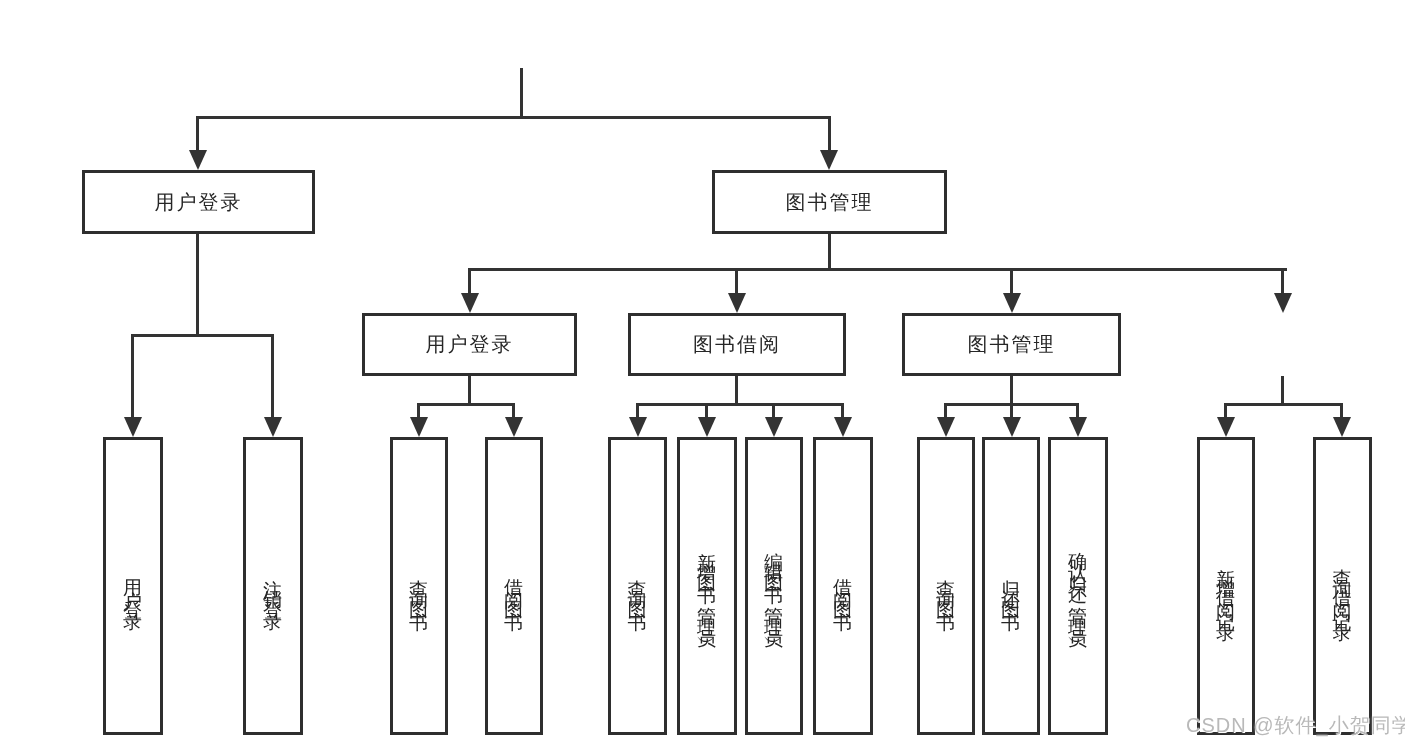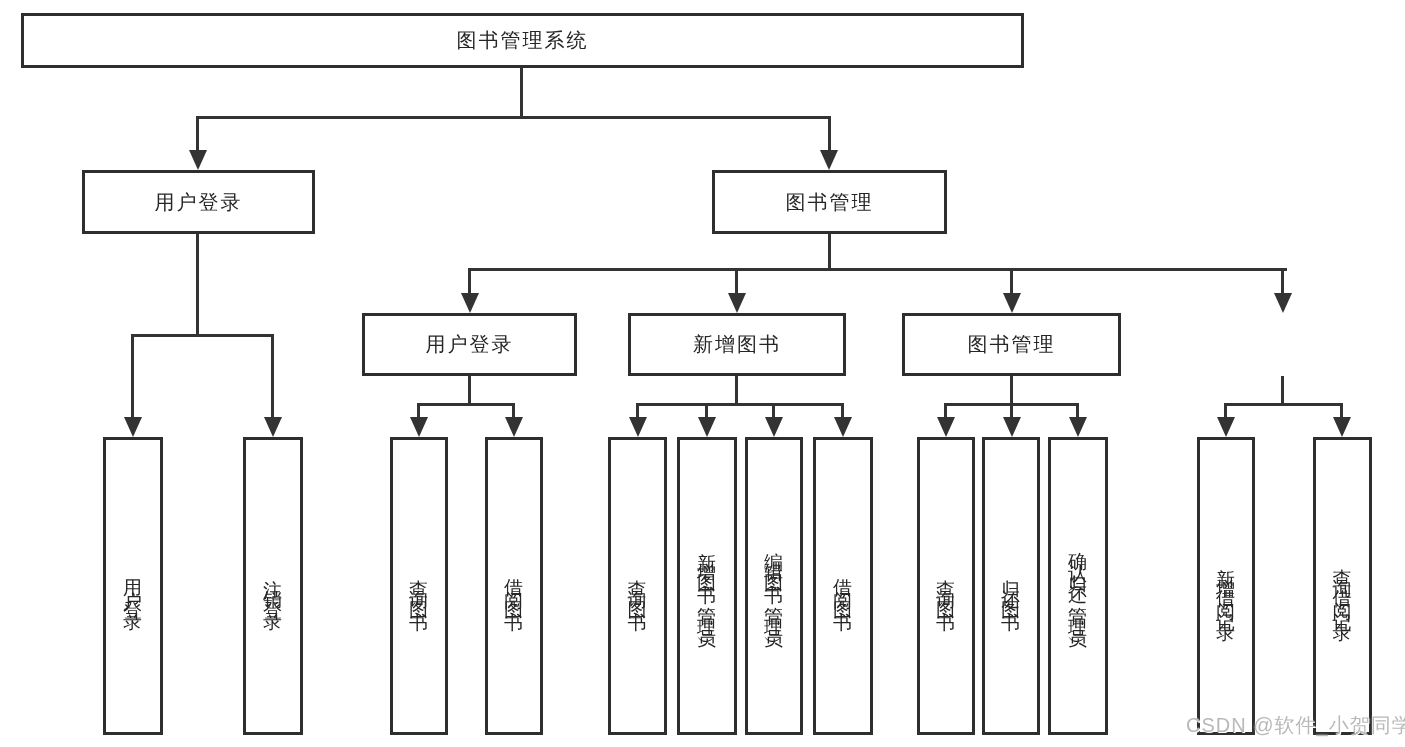--- a/index.html
+++ b/index.html
@@ -57,23 +57,20 @@
     white-space: nowrap;
     text-shadow: 0 0 2px #ffffff, 1px 1px 0 #ffffff;
     z-index: 10;
   }
 </style>
 </head>
 <body>
 
 <div class="stage">
 
-  <div class="box hbox" style="left:21px; top:13px; width:1003px; height:55px;">
-    <span>图书管理系统</span>
-  </div>
 
   <div class="vline" style="left:520px; top:68px; height:50px;"></div>
   <div class="hline" style="left:197px; top:116px; width:634px;"></div>
   <div class="vline" style="left:196px; top:116px; height:38px;"></div>
   <div class="arrow" style="left:189px; top:150px;"></div>
   <div class="vline" style="left:828px; top:116px; height:38px;"></div>
   <div class="arrow" style="left:820px; top:150px;"></div>
 
   <div class="box hbox" style="left:82px; top:170px; width:233px; height:64px;">
     <span>用户登录</span>
@@ -97,21 +94,21 @@
   <div class="arrow" style="left:728px; top:293px;"></div>
   <div class="vline" style="left:1010px; top:268px; height:27px;"></div>
   <div class="arrow" style="left:1003px; top:293px;"></div>
   <div class="vline" style="left:1281px; top:268px; height:27px;"></div>
   <div class="arrow" style="left:1274px; top:293px;"></div>
 
   <div class="box hbox" style="left:362px; top:313px; width:215px; height:63px;">
     <span>用户登录</span>
   </div>
   <div class="box hbox" style="left:628px; top:313px; width:218px; height:63px;">
-    <span>新增图书</span>
+    <span>图书借阅</span>
   </div>
   <div class="box hbox" style="left:902px; top:313px; width:219px; height:63px;">
     <span>图书管理</span>
   </div>
 
   <div class="vline" style="left:468px; top:376px; height:30px;"></div>
   <div class="hline" style="left:417px; top:403px; width:98px;"></div>
   <div class="vline" style="left:417px; top:403px; height:16px;"></div>
   <div class="arrow" style="left:410px; top:417px;"></div>
   <div class="vline" style="left:512px; top:403px; height:16px;"></div>

